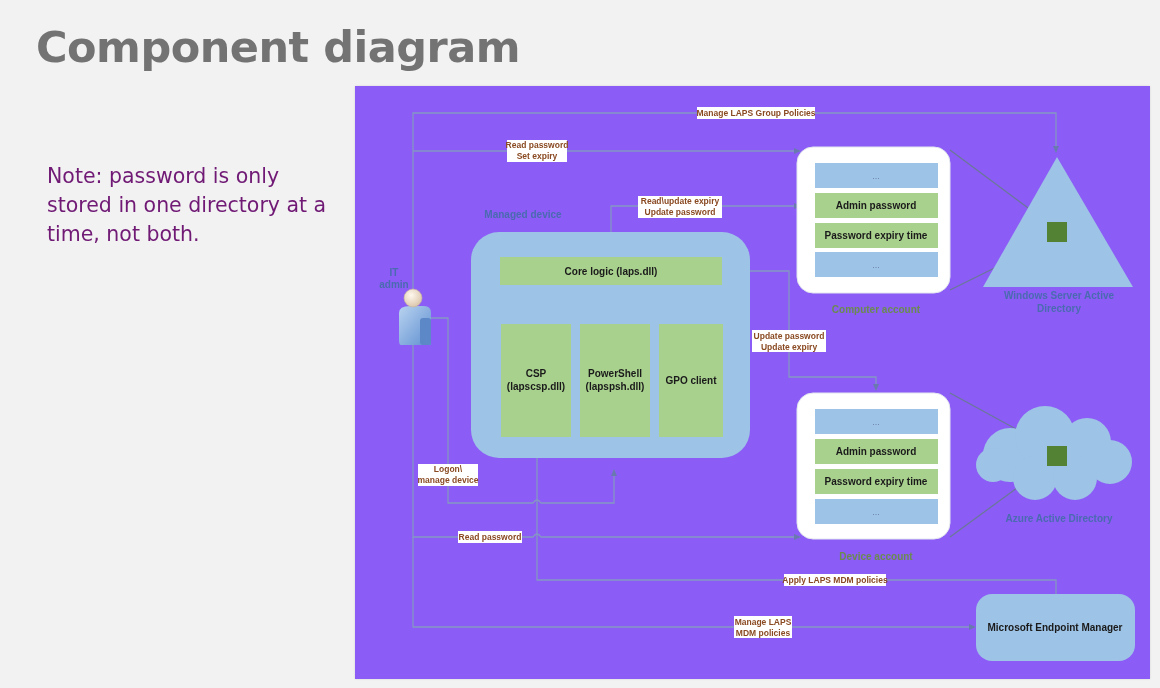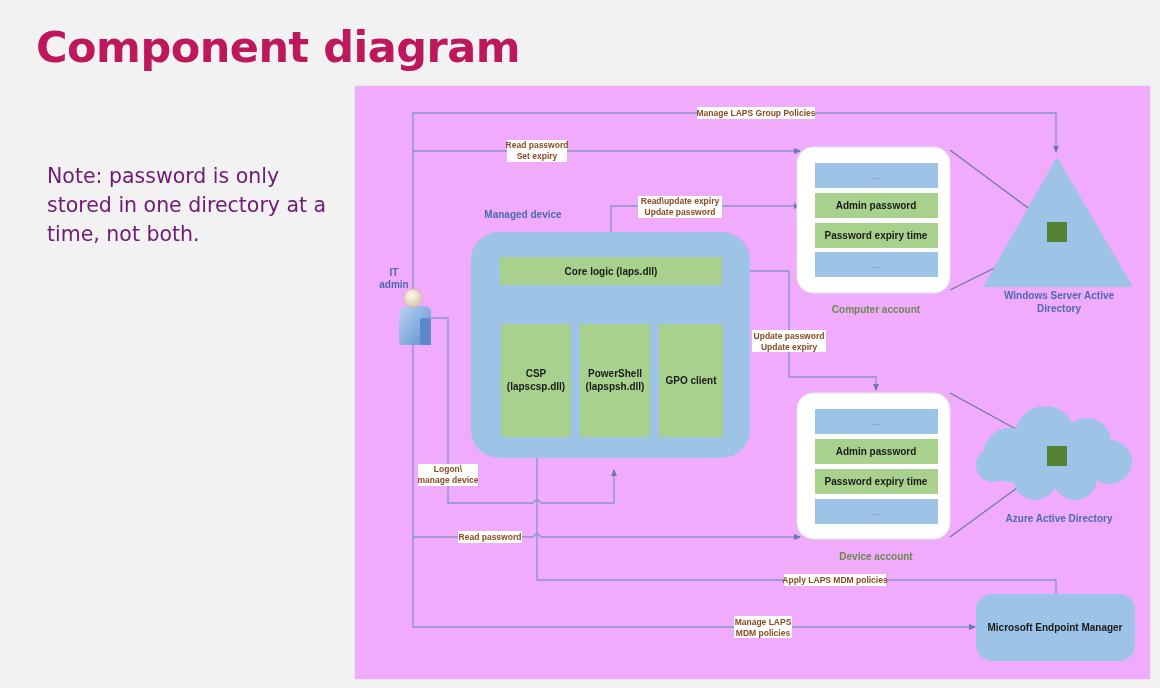--- a/index.html
+++ b/index.html
@@ -4,32 +4,32 @@
   <style>
     html, body { margin: 0; padding: 0; }
     body {
       width: 1160px; height: 688px; overflow: hidden;
       background: #f2f2f2;
       font-family: "DejaVu Sans", "Liberation Sans", sans-serif;
       position: relative;
     }
     .slide-title {
       position: absolute; left: 36px; top: 22px;
-      font-size: 43px; font-weight: bold; color: #be185d;
+      font-size: 43px; font-weight: bold; color: #737373;
       letter-spacing: -0.5px;
       font-family: "DejaVu Sans", sans-serif;
     }
     .note {
       position: absolute; left: 47px; top: 162px; width: 290px;
       font-size: 20.5px; line-height: 29px; color: #701a75;
       font-family: "DejaVu Sans", sans-serif;
     }
     .diagram-frame {
       position: absolute; left: 355px; top: 86px; width: 795px; height: 593px;
-      background: #f0abfc;
+      background: #8b5cf6;
       box-shadow: 0 0 2px rgba(0,0,0,0.12);
     }
     svg#diagram { position: absolute; left: 0; top: 0; }
     .lbl { font-family: "Liberation Sans", sans-serif; font-weight: bold; font-size: 8.5px; fill: #8a4a22; }
     .blue-lbl { font-family: "Liberation Sans", sans-serif; font-weight: bold; font-size: 10px; fill: #4a6bb0; }
     .green-lbl { font-family: "Liberation Sans", sans-serif; font-weight: bold; font-size: 10px; fill: #6a8a50; }
     .box-lbl { font-family: "Liberation Sans", sans-serif; font-weight: bold; font-size: 10px; fill: #1a1a1a; }
     .dots { font-family: "Liberation Sans", sans-serif; font-size: 9px; fill: #6a7fa8; }
     .wire { fill: none; stroke: #8596c4; stroke-width: 1.3; }
     .wire-dk { fill: none; stroke: #6a7896; stroke-width: 1.2; }

